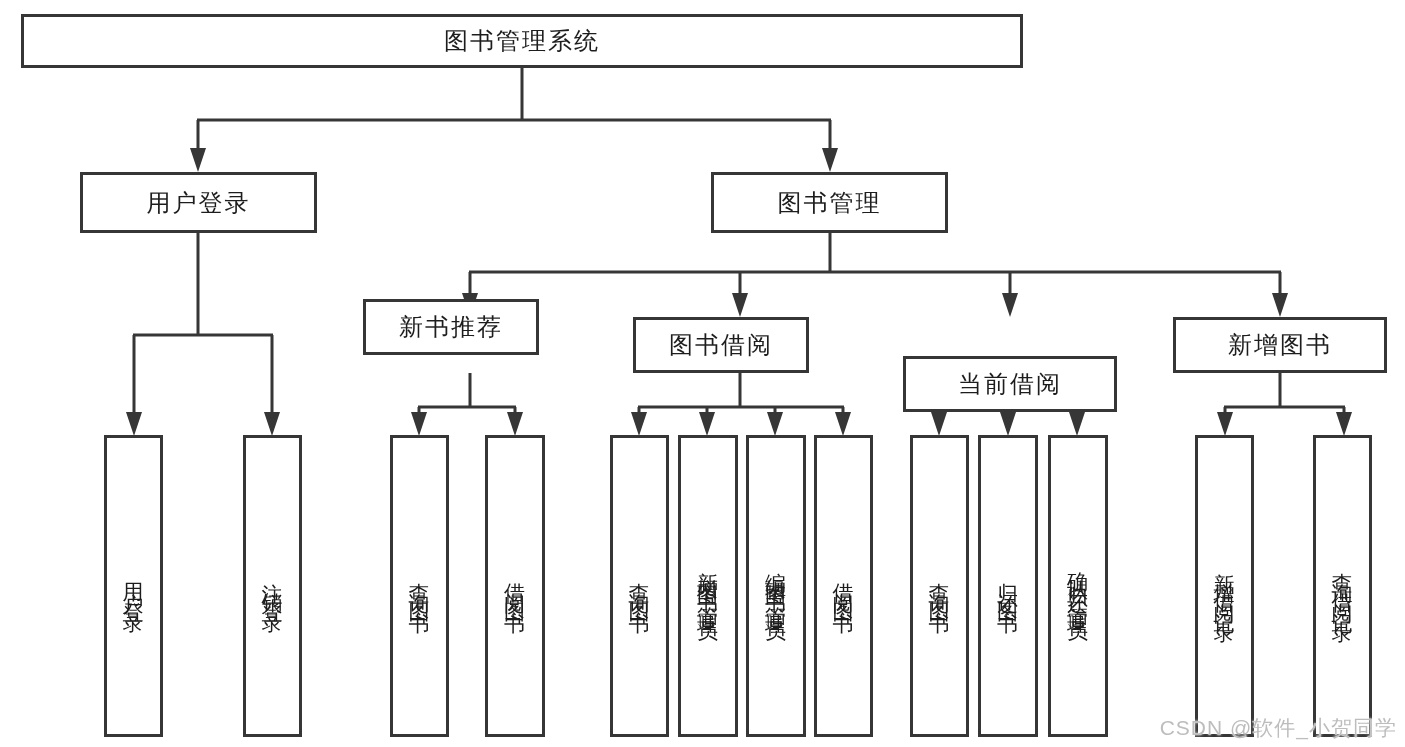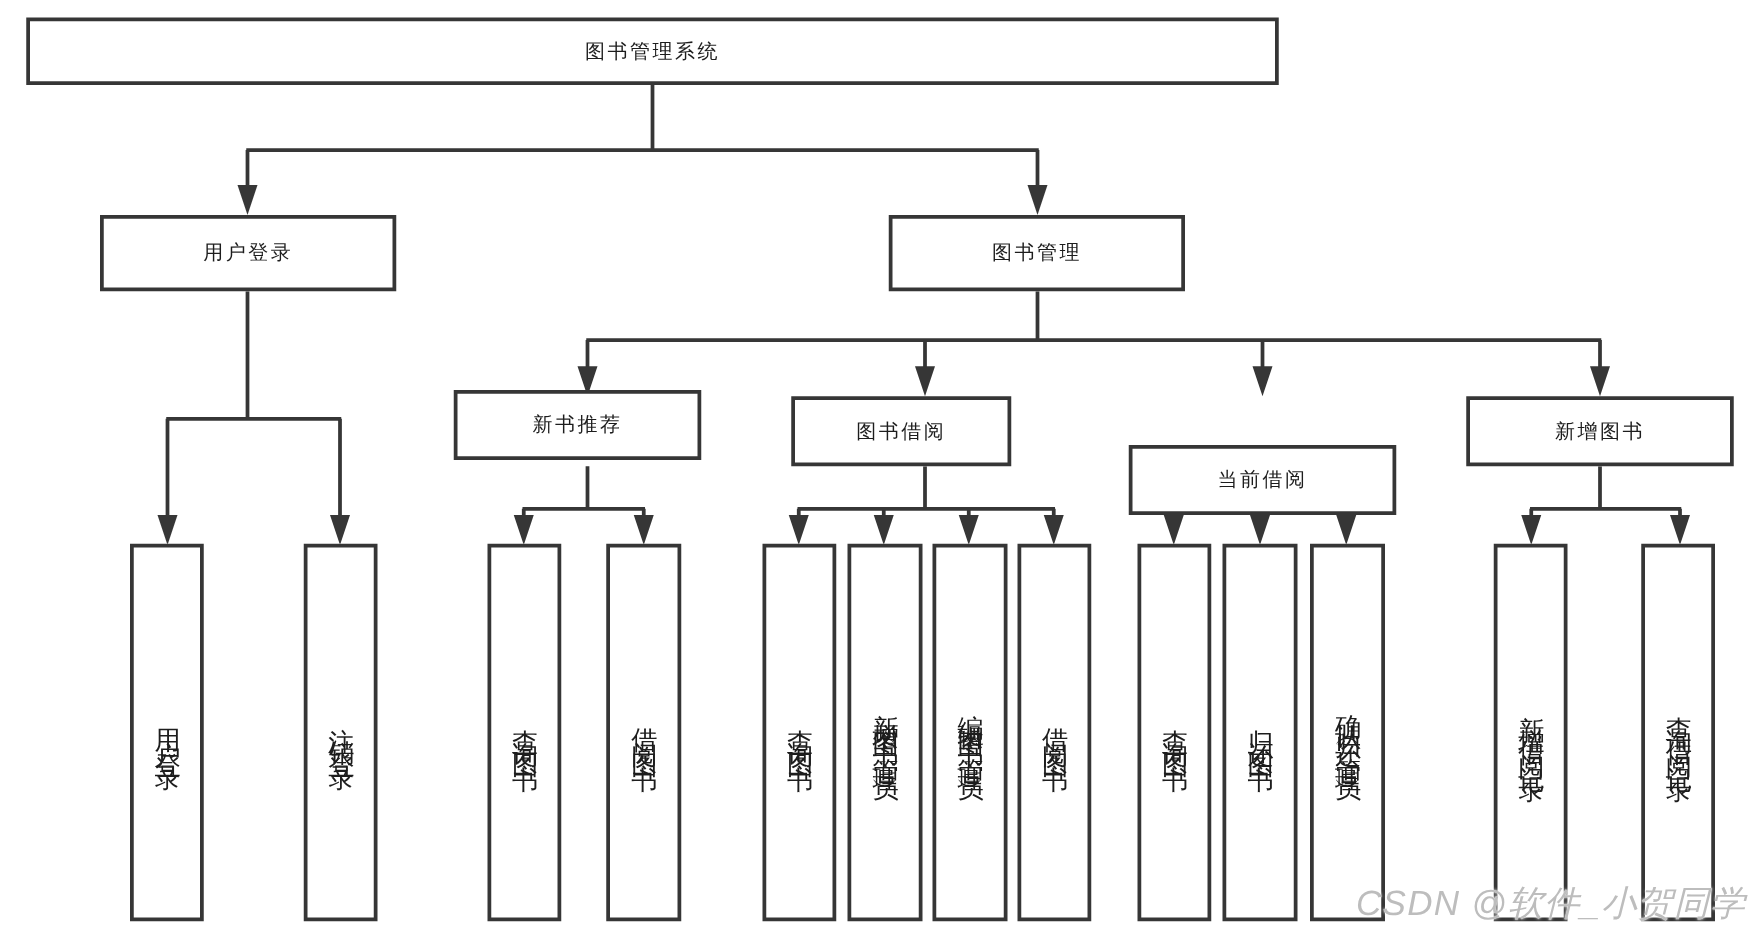--- a/index.html
+++ b/index.html
@@ -23,45 +23,44 @@
   }
   .box {
     position: absolute;
     box-sizing: border-box;
     border: 3px solid #363636;
     background: #ffffff;
     color: #1d1d1d;
     display: flex;
     align-items: center;
     justify-content: center;
-    font-size: 16px;
+    font-size: 24px;
     letter-spacing: 2px;
     white-space: nowrap;
   }
   .leaf {
     writing-mode: vertical-rl;
     text-orientation: mixed;
     font-size: 21px;
     letter-spacing: 10px;
     line-height: 1;
     padding: 8px 0;
   }
   .leaf.long {
     letter-spacing: 7px;
   }
   .watermark {
     position: absolute;
     right: 8px;
     bottom: 5px;
-    font-size: 28px;
+    font-size: 21px;
     color: #bdbdbd;
     letter-spacing: 1px;
     text-shadow: 0 0 3px #ffffff, 0 0 1px #ffffff;
     z-index: 5;
-    font-style: italic;
   }
 </style>
 </head>
 <body>
 
 <div class="canvas">
 
   <svg class="connectors" width="1405" height="747" viewBox="0 0 1405 747" aria-hidden="true">
     <g stroke="#363636" stroke-width="3" fill="none">
       <path d="M522 68 V121 M197 120 H831 M198 120 V150 M830 120 V150
@@ -93,21 +92,21 @@
       <path d="M1217 412 L1233 412 L1225 436 Z"></path>
       <path d="M1336 412 L1352 412 L1344 436 Z"></path>
     </g>
   </svg>
 
   <div class="box" style="left:21px; top:14px; width:1002px; height:54px;">图书管理系统</div>
 
   <div class="box" style="left:80px; top:172px; width:237px; height:61px;">用户登录</div>
   <div class="box" style="left:711px; top:172px; width:237px; height:61px;">图书管理</div>
 
-  <div class="box" style="left:363px; top:312px; width:198px; height:56px;text-align:right;">新书推荐</div>
+  <div class="box" style="left:363px; top:299px; width:176px; height:56px;text-align:right;">新书推荐</div>
   <div class="box" style="left:633px; top:317px; width:176px; height:56px;">图书借阅</div>
   <div class="box" style="left:903px; top:317px; width:214px; height:56px;margin-top:39px;">当前借阅</div>
   <div class="box" style="left:1173px; top:317px; width:214px; height:56px;">新增图书</div>
 
   <div class="box leaf" style="left:104px; top:435px; width:59px; height:302px;">用户登录</div>
   <div class="box leaf" style="left:243px; top:435px; width:59px; height:302px;">注销登录</div>
 
   <div class="box leaf" style="left:390px; top:435px; width:59px; height:302px;">查询图书</div>
   <div class="box leaf" style="left:485px; top:435px; width:60px; height:302px;">借阅图书</div>
 

